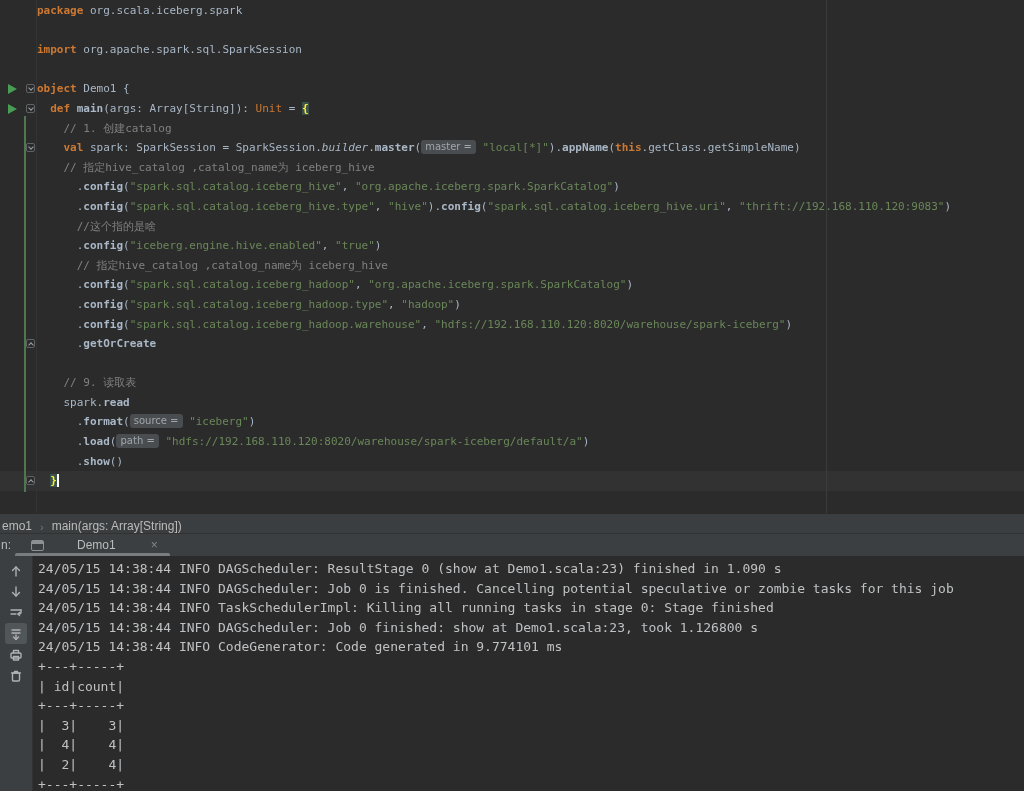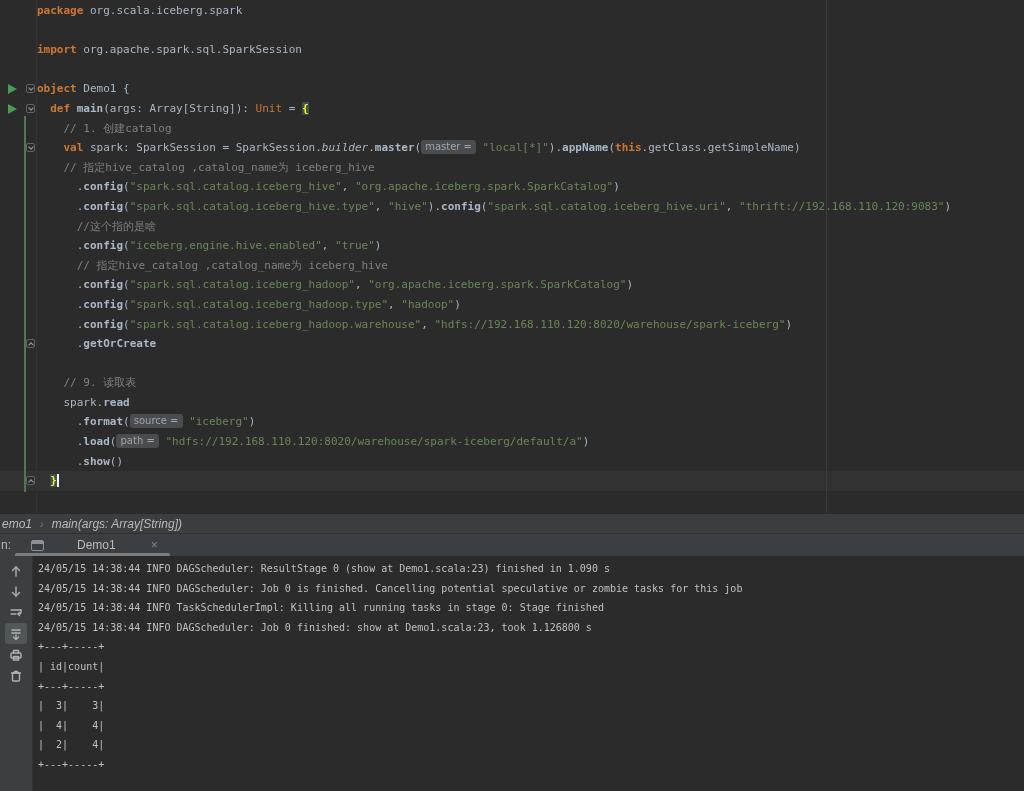--- a/index.html
+++ b/index.html
@@ -34,21 +34,21 @@
   .fold { position:absolute; left:26px; width:9px; height:9px; border:1px solid #606366;
     border-radius:2px; background:#2B2B2B; cursor:pointer; }
   .fold::after { content:""; position:absolute; left:2px; top:1px; width:3px; height:3px;
     border-right:1px solid #9DA0A2; border-bottom:1px solid #9DA0A2; transform:rotate(45deg); }
   .fold.end::after { transform:rotate(-135deg); top:3px; }
 
   
   #breadcrumbs { position:absolute; left:0; top:513px; width:1024px; height:20px;
     background:#3B3E40; border-top:1px solid #2B2B2B;
     font-family:"Liberation Sans", sans-serif; font-size:12px; color:#BBBBBB;
-    display:flex; align-items:center;font-style:italic; }
+    display:flex; align-items:flex-end; }
   .crumb { padding:0 2px; cursor:pointer; }
   .crumb-sep { color:#777; margin:0 6px; font-size:11px; }
 
   
   #twbar { position:absolute; left:0; top:533px; width:1024px; height:23px;
     background:#3C3F41; border-top:1px solid #323232;
     font-family:"Liberation Sans", sans-serif; font-size:12px; color:#BBBBBB;
     display:flex; align-items:center; }
   #tw-label { margin-left:1px; color:#BBBBBB; }
   #run-tab { display:flex; align-items:center; margin-left:14px; height:100%;
@@ -64,21 +64,21 @@
   
   #console { position:absolute; left:0; top:556px; width:1024px; height:235px; background:#2B2B2B; }
   #console-toolbar { position:absolute; left:0; top:0; width:33px; height:235px;
     background:#3C3F41; border-right:1px solid #323232; display:flex; flex-direction:column;
     align-items:center; padding-top:4px; }
   .cbtn { width:22px; height:21px; display:flex; align-items:center; justify-content:center;
     border-radius:3px; cursor:pointer; }
   .cbtn.selected { background:#515658; }
   .cbtn svg { stroke:#AFB1B3; fill:none; stroke-width:1.4; stroke-linecap:round; stroke-linejoin:round; }
   #console-out { position:absolute; left:38px; top:3px; right:0; bottom:0; overflow:hidden; }
-  .console-line { height:19.6px; line-height:19.6px; white-space:pre; font-size:10px; color:#BFC1C3; }
+  .console-line { height:19.6px; line-height:19.6px; white-space:pre; font-size:13px; color:#BFC1C3; }
 </style>
 </head>
 <body>
 
 <div id="app">
 
   <div id="editor">
     <div id="current-line"></div>
     <div id="margin-guide"></div>
     <div id="gutter-sep"></div>
@@ -180,20 +180,21 @@
             <path d="M6.5 5V3.5h3V5"></path>
             <rect x="4.5" y="5" width="7" height="8" rx="1"></rect>
           </svg>
         </div>
       </div>
     <div id="console-out">
         <div class="console-line">24/05/15 14:38:44 INFO DAGScheduler: ResultStage 0 (show at Demo1.scala:23) finished in 1.090 s</div>
         <div class="console-line">24/05/15 14:38:44 INFO DAGScheduler: Job 0 is finished. Cancelling potential speculative or zombie tasks for this job</div>
         <div class="console-line">24/05/15 14:38:44 INFO TaskSchedulerImpl: Killing all running tasks in stage 0: Stage finished</div>
         <div class="console-line">24/05/15 14:38:44 INFO DAGScheduler: Job 0 finished: show at Demo1.scala:23, took 1.126800 s</div>
+        <div class="console-line">24/05/15 14:38:44 INFO CodeGenerator: Code generated in 9.774101 ms</div>
         <div class="console-line">+---+-----+</div>
         <div class="console-line">| id|count|</div>
         <div class="console-line">+---+-----+</div>
         <div class="console-line">|  3|    3|</div>
         <div class="console-line">|  4|    4|</div>
         <div class="console-line">|  2|    4|</div>
         <div class="console-line">+---+-----+</div>
       </div>
   </div>
 

